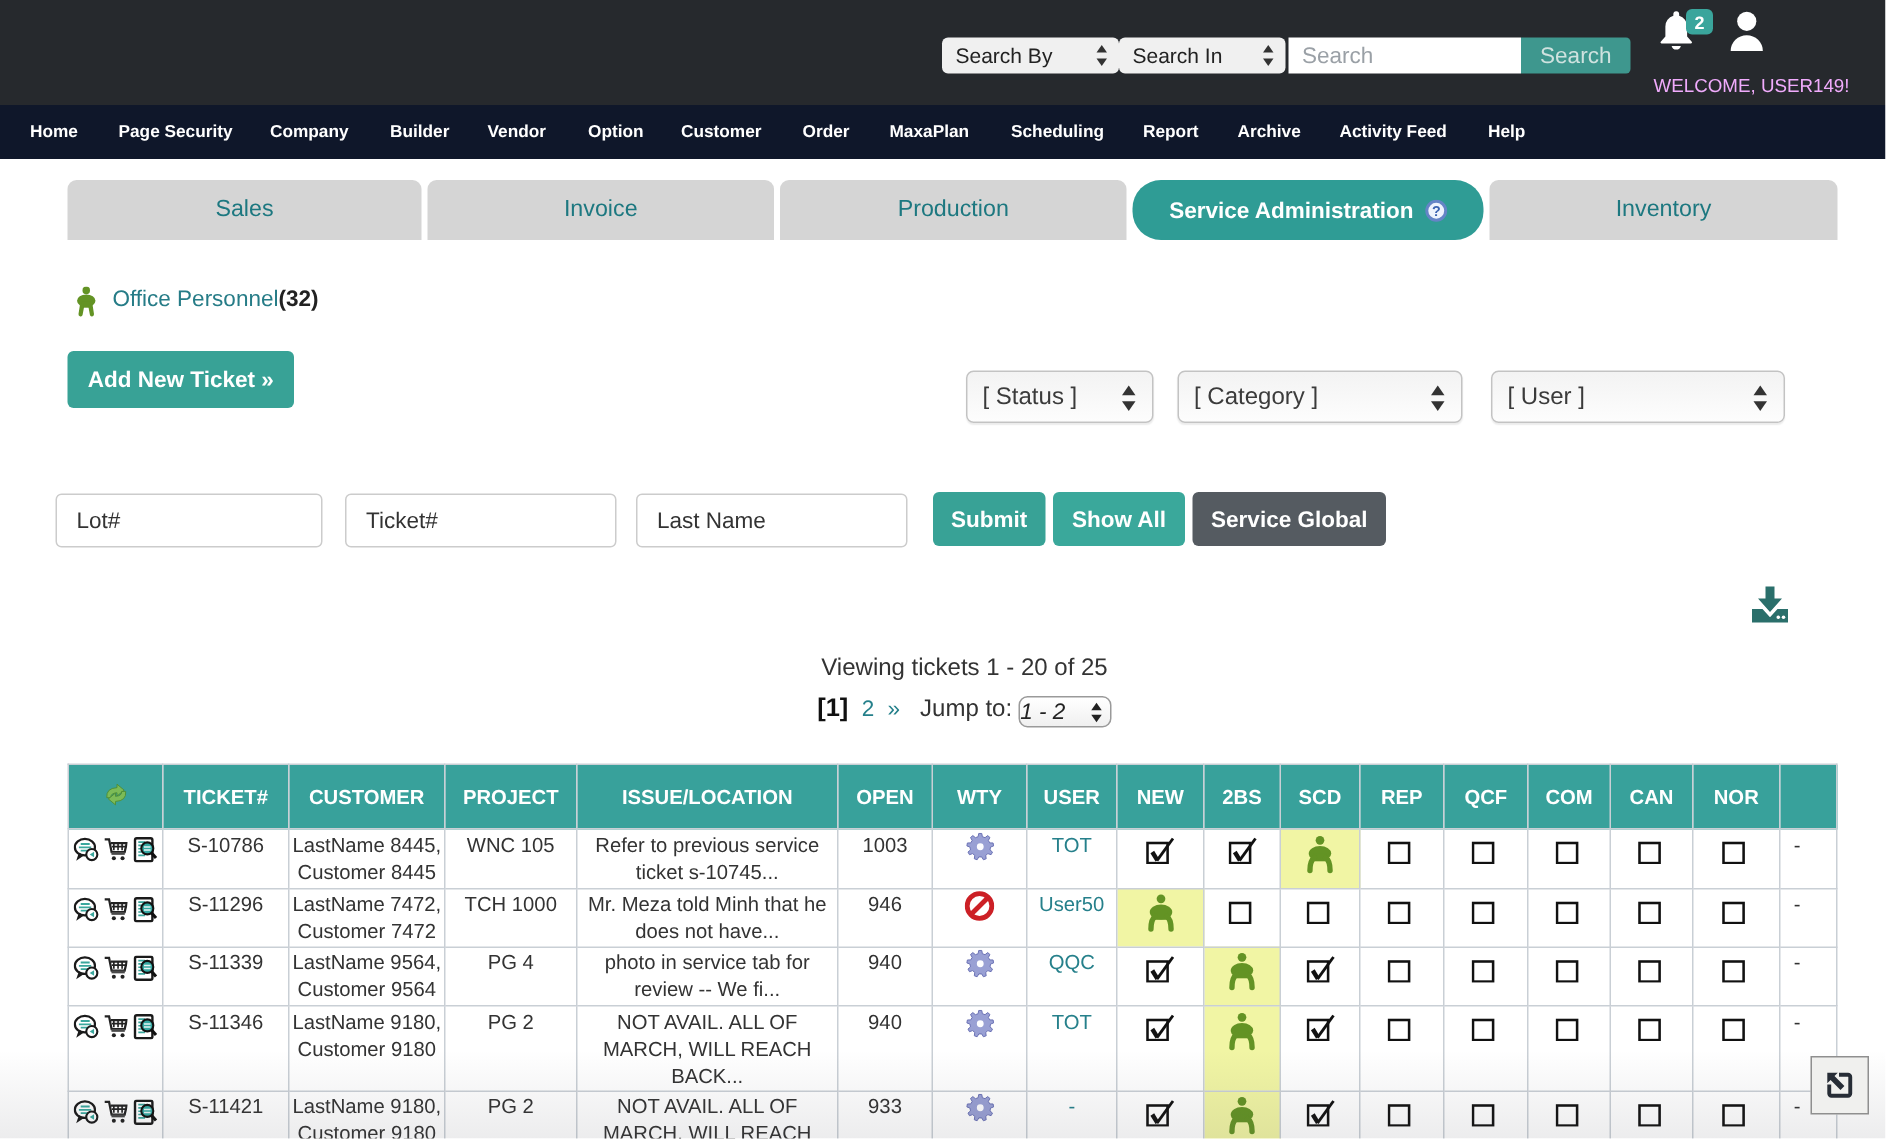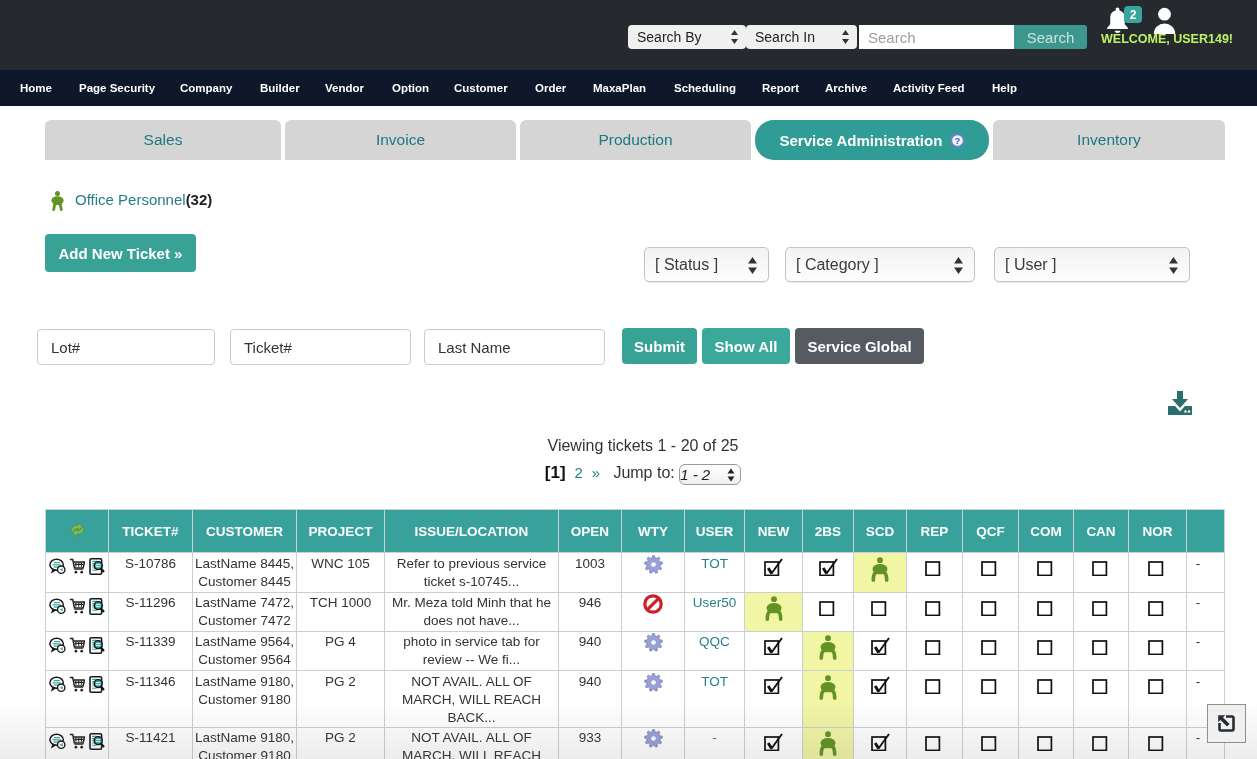--- a/index.html
+++ b/index.html
@@ -10,21 +10,21 @@
 .topbar { position:absolute; left:0; top:0; width:1257px; height:70px; background:#26292d; }
 .logo { position:absolute; left:28px; top:14px; height:40px; display:flex; align-items:center; }
 .logotext { font-size:29px; letter-spacing:0px; font-weight:400; margin-left:5px; }
 .logotext .t { color:#3cb1ae; }
 .logotext .w { color:#e8e8e8; }
 
 .hsel { position:absolute; height:24px; background:#f0f0f0; border-radius:4px; font-size:14px; color:#222; display:flex; align-items:center; padding-left:9px; }
 .hsel .arr { position:absolute; right:7px; top:4px; }
 .hinput { position:absolute; left:859px; top:25px; width:155px; height:24px; background:#fff; border:none; font-size:15px; color:#9aa0a6; display:flex; align-items:center; padding-left:9px; }
 .hbtn { position:absolute; left:1014px; top:25px; width:73px; height:24px; background:#3e978e; color:#cfe2df; font-size:15px; display:flex; align-items:center; justify-content:center; border-radius:0 3px 3px 0; }
-.welcome { position:absolute; right:24px; top:32px; color:#bef264; font-size:12.5px; font-weight:bold; }
+.welcome { position:absolute; right:24px; top:50px; color:#f0abfc; font-size:12.5px; font-weight:normal; }
 .badge { position:absolute; left:1124px; top:6px; width:18px; height:17px; background:#3aa59c; border-radius:4px; color:#fff; font-size:12px; font-weight:bold; display:flex; align-items:center; justify-content:center; }
 
 
 .navbar { position:absolute; left:0; top:70px; width:1257px; height:36px; background:#0f172a; }
 .navbar span { position:absolute; top:0; height:36px; display:flex; align-items:center; color:#fff; font-size:11.5px; font-weight:bold; }
 
 
 .tab { position:absolute; top:120px; height:40px; background:#d5d5d5; border-radius:6px 6px 0 0; display:flex; align-items:center; justify-content:center; color:#1d7880; font-size:15.5px; }
 .tab.active { background:#2f9c95; color:#fff; font-weight:bold; font-size:15px;border-radius:19px; }
 

